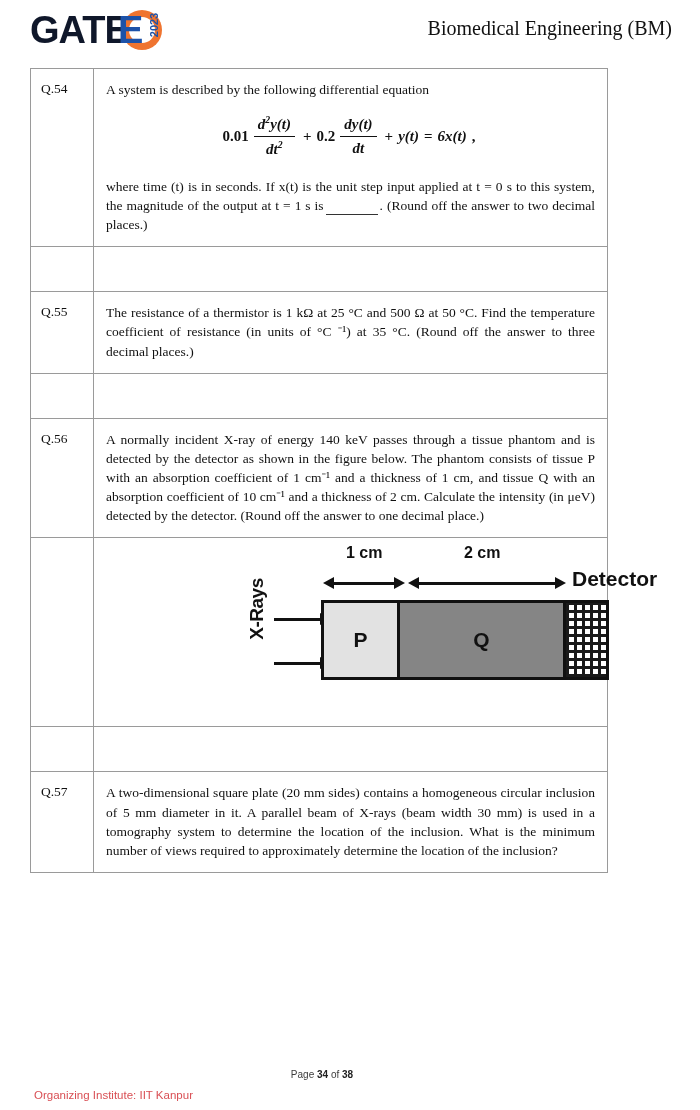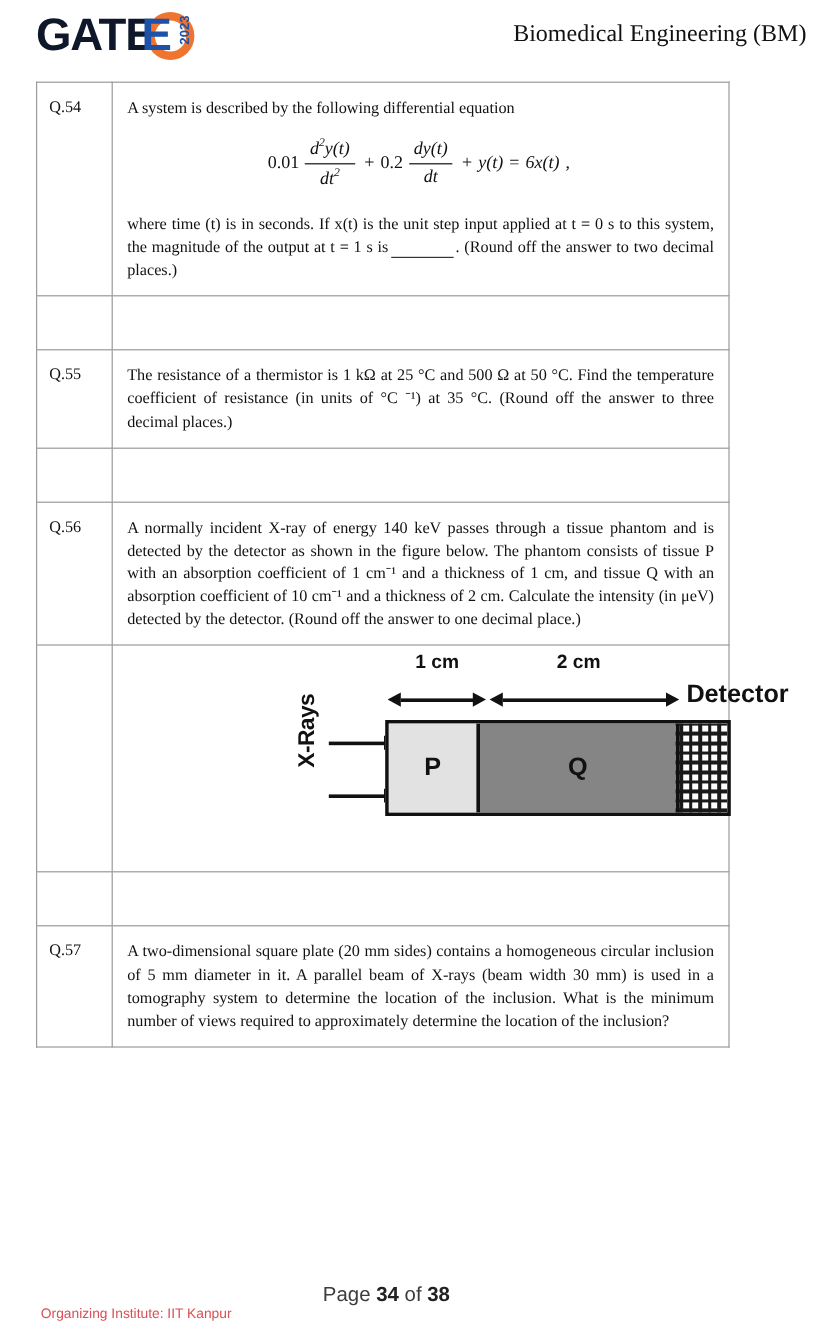--- a/index.html
+++ b/index.html
@@ -133,20 +133,21 @@
     text-align: center;
     margin: 14px 0 16px 0;
     font-family: "Liberation Serif", serif;
     font-size: 15px;
   }
   .eq-row {
     display: inline-flex;
     align-items: center;
     justify-content: center;
     gap: 2px;
+    font-weight: bold;
   }
   .it { font-style: italic; }
   .frac {
     display: inline-flex;
     flex-direction: column;
     align-items: center;
     vertical-align: middle;
     margin: 0 3px;
     font-style: italic;
   }
@@ -275,21 +276,21 @@
   }
 
   
   .footer-page {
     position: absolute;
     left: 0;
     top: 1069px;
     width: 644px;
     text-align: center;
     font-family: "Liberation Sans", sans-serif;
-    font-size: 17px;
+    font-size: 10px;
     color: #3c3c3c;
   }
   .footer-page b { color: #222; }
   .footer-org {
     position: absolute;
     left: 34px;
     top: 1089px;
     font-family: "Liberation Sans", sans-serif;
     font-size: 11.5px;
     color: #d94f54;

